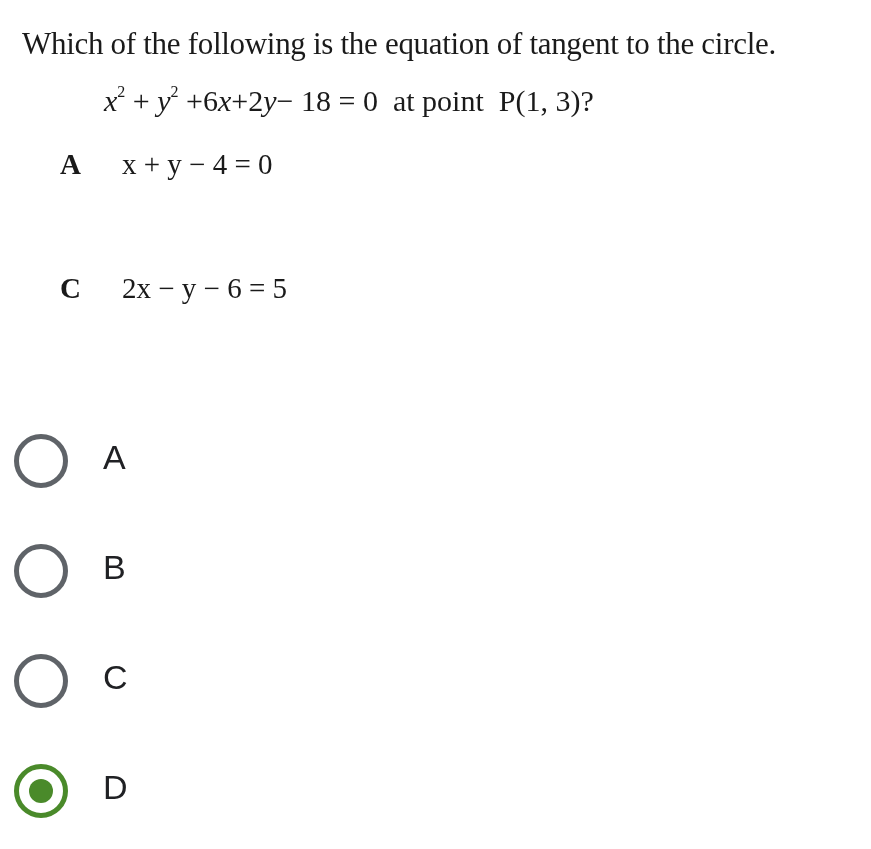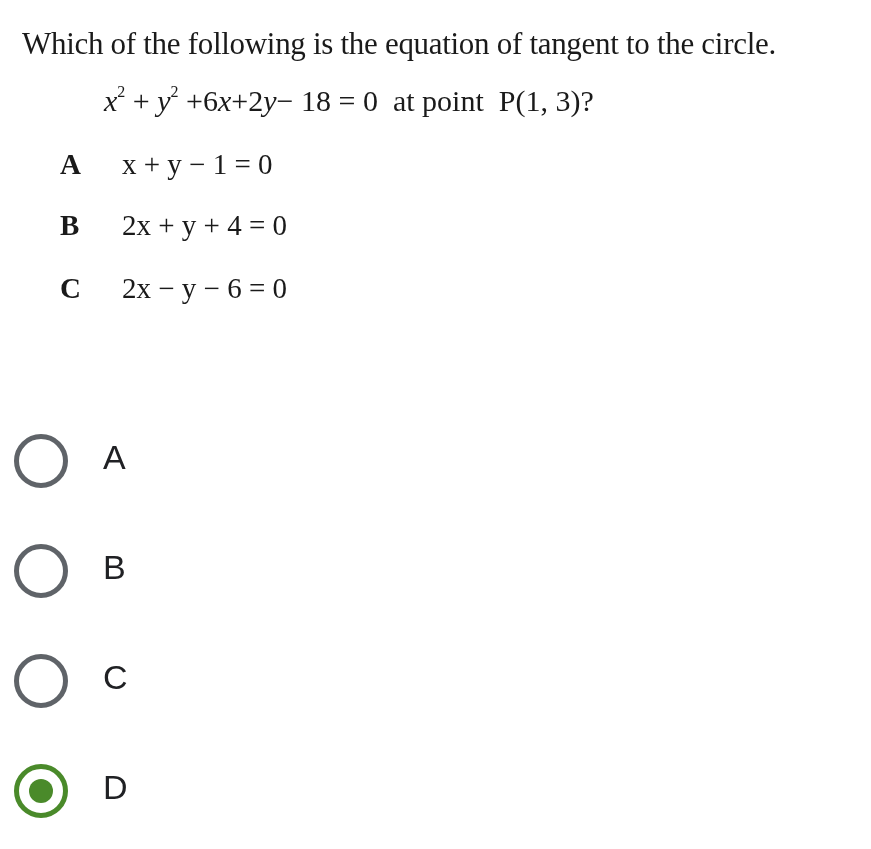--- a/index.html
+++ b/index.html
@@ -18,27 +18,24 @@
   .opt-label { position:absolute; left:103px; font-family:"Liberation Sans", sans-serif; font-size:34px; color:#202124; }
 </style>
 </head>
 <body>
 
 <div class="question-img">
   <div class="q-line1">Which of the following is the equation of tangent to the circle.</div>
   <div class="q-line2"><i>x</i><sup>2</sup><span> + </span><i>y</i><sup>2</sup><span> +6</span><i>x</i><span>+2</span><i>y</i><span>− 18 = 0</span><span style="white-space:pre">  at point  P(1, 3)?</span></div>
 
   <div class="choice-row" style="top:148px">
-    <span class="choice-letter">A</span><span class="choice-eq">x + y − 1 = 0</span>
-  </div>
-  <div class="choice-row" style="top:209px">
-    <span class="choice-letter">B</span><span class="choice-eq">2x + y + 4 = 0</span>
+    <span class="choice-letter">A</span><span class="choice-eq">x + y − 4 = 0</span>
   </div>
   <div class="choice-row" style="top:272px">
-    <span class="choice-letter">C</span><span class="choice-eq">2x − y − 6 = 0</span>
+    <span class="choice-letter">C</span><span class="choice-eq">2x − y − 6 = 5</span>
   </div>
 </div>
 
 <div class="option" style="top:410px">
   <div class="radio" style="top:24px"></div>
   <div class="opt-label" style="top:28px">A</div>
 </div>
 <div class="option" style="top:520px">
   <div class="radio" style="top:24px"></div>
   <div class="opt-label" style="top:28px">B</div>

